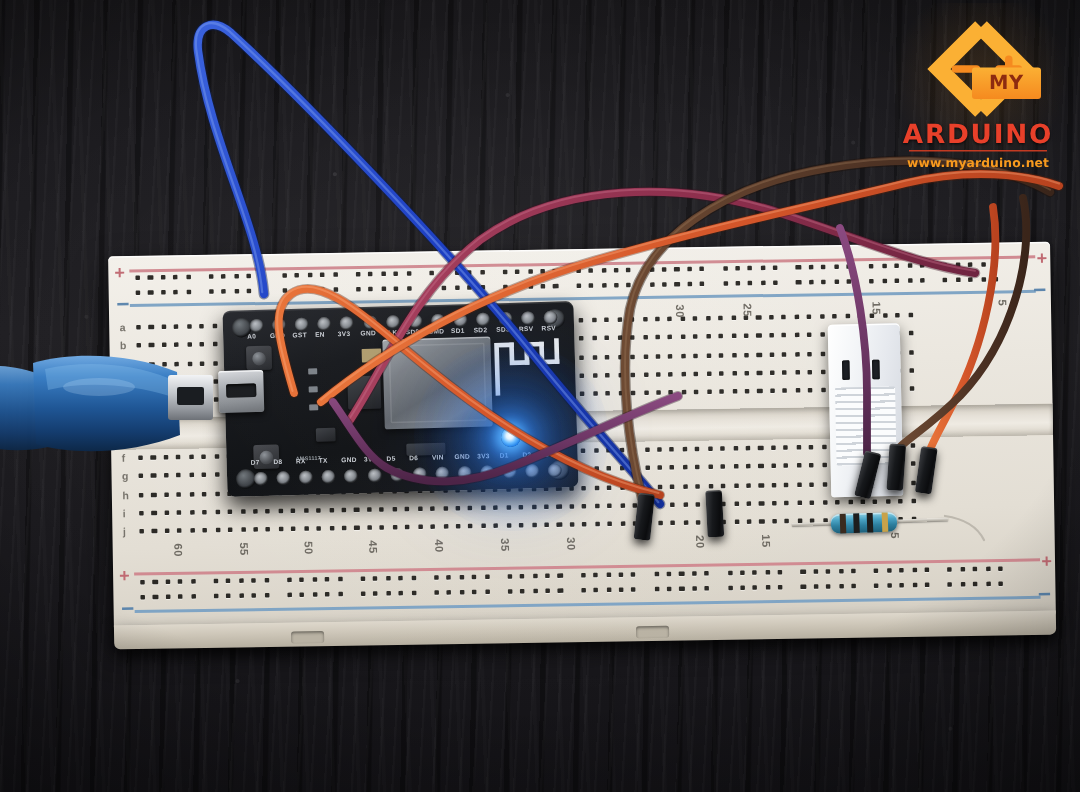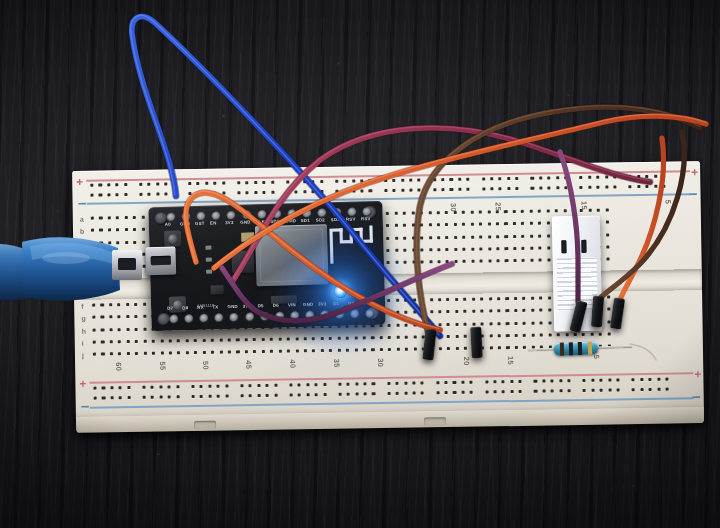--- a/index.html
+++ b/index.html
@@ -1435,15 +1435,35 @@
     <path d="M-10,34 C4,30 20,32 36,38 L40,86 C22,90 4,88 -10,84 Z" fill="url(#gUsbBody)" opacity=".92"></path>
 
     <path d="M30,30 C58,22 96,24 126,36 L128,78 C98,90 58,92 32,84 Z" fill="url(#gUsbBody)"></path>
     <path d="M38,34 C64,28 96,30 120,40 L121,52 C96,44 64,42 40,48 Z" fill="#8cc4ef" opacity=".32"></path>
     <ellipse cx="74" cy="46" rx="24" ry="6" fill="#bcdcf6" opacity=".25"></ellipse>
 
     <rect x="120" y="38" width="30" height="30" rx="2" fill="url(#gUsbMetal)"></rect>
     <rect x="126" y="46" width="18" height="12" rx="1.5" fill="#1a1d21"></rect>
   </svg>
 
+  <div id="logo">
+    <div class="logo-glow"></div>
+    <div class="logo-wrap">
+      <svg viewBox="0 0 122 76" style="position:absolute;left:0;top:0;width:122px;height:76px;">
+        <g fill="none" stroke="#fbb034" stroke-width="11" stroke-linejoin="miter">
+          <path d="M62 10 L34 38 L62 66"></path>
+          <path d="M62 10 L90 38 L62 66"></path>
+        </g>
+        <g stroke="#f58a1f" stroke-width="5" stroke-linecap="round">
+          <path d="M45 38 h14"></path>
+          <path d="M74 38 h13"></path>
+          <path d="M80.5 31.5 v13"></path>
+        </g>
+      </svg>
+      <div class="logo-my">MY</div>
+      <div class="logo-text-arduino">ARDUINO</div>
+      <div class="logo-rule"></div>
+      <div class="logo-url">www.myarduino.net</div>
+    </div>
+  </div>
 
   <div class="desk-vig"></div>
 </div>
 
 </body></html>

